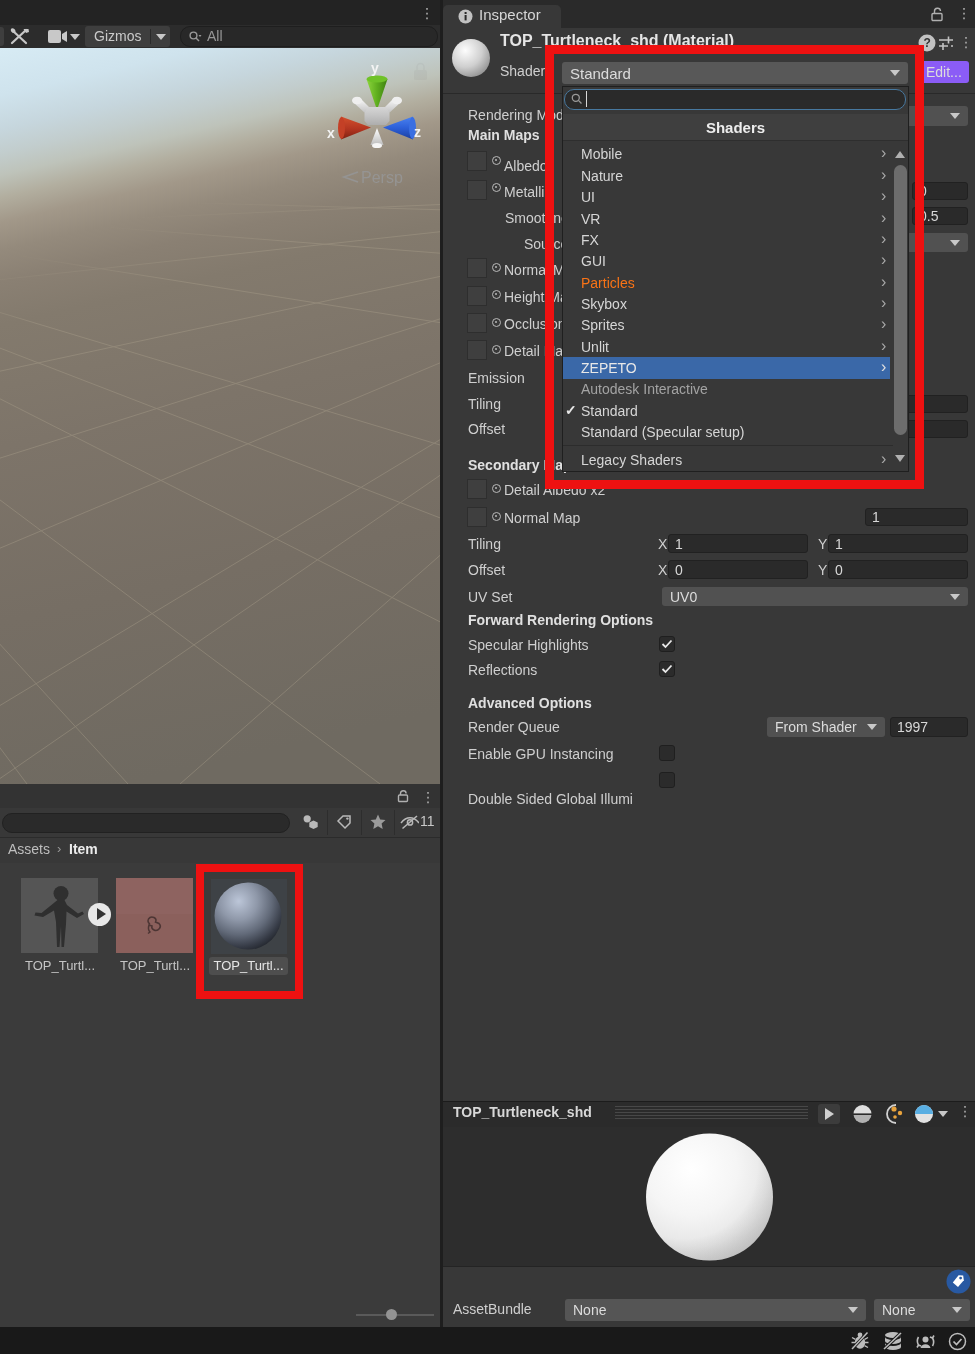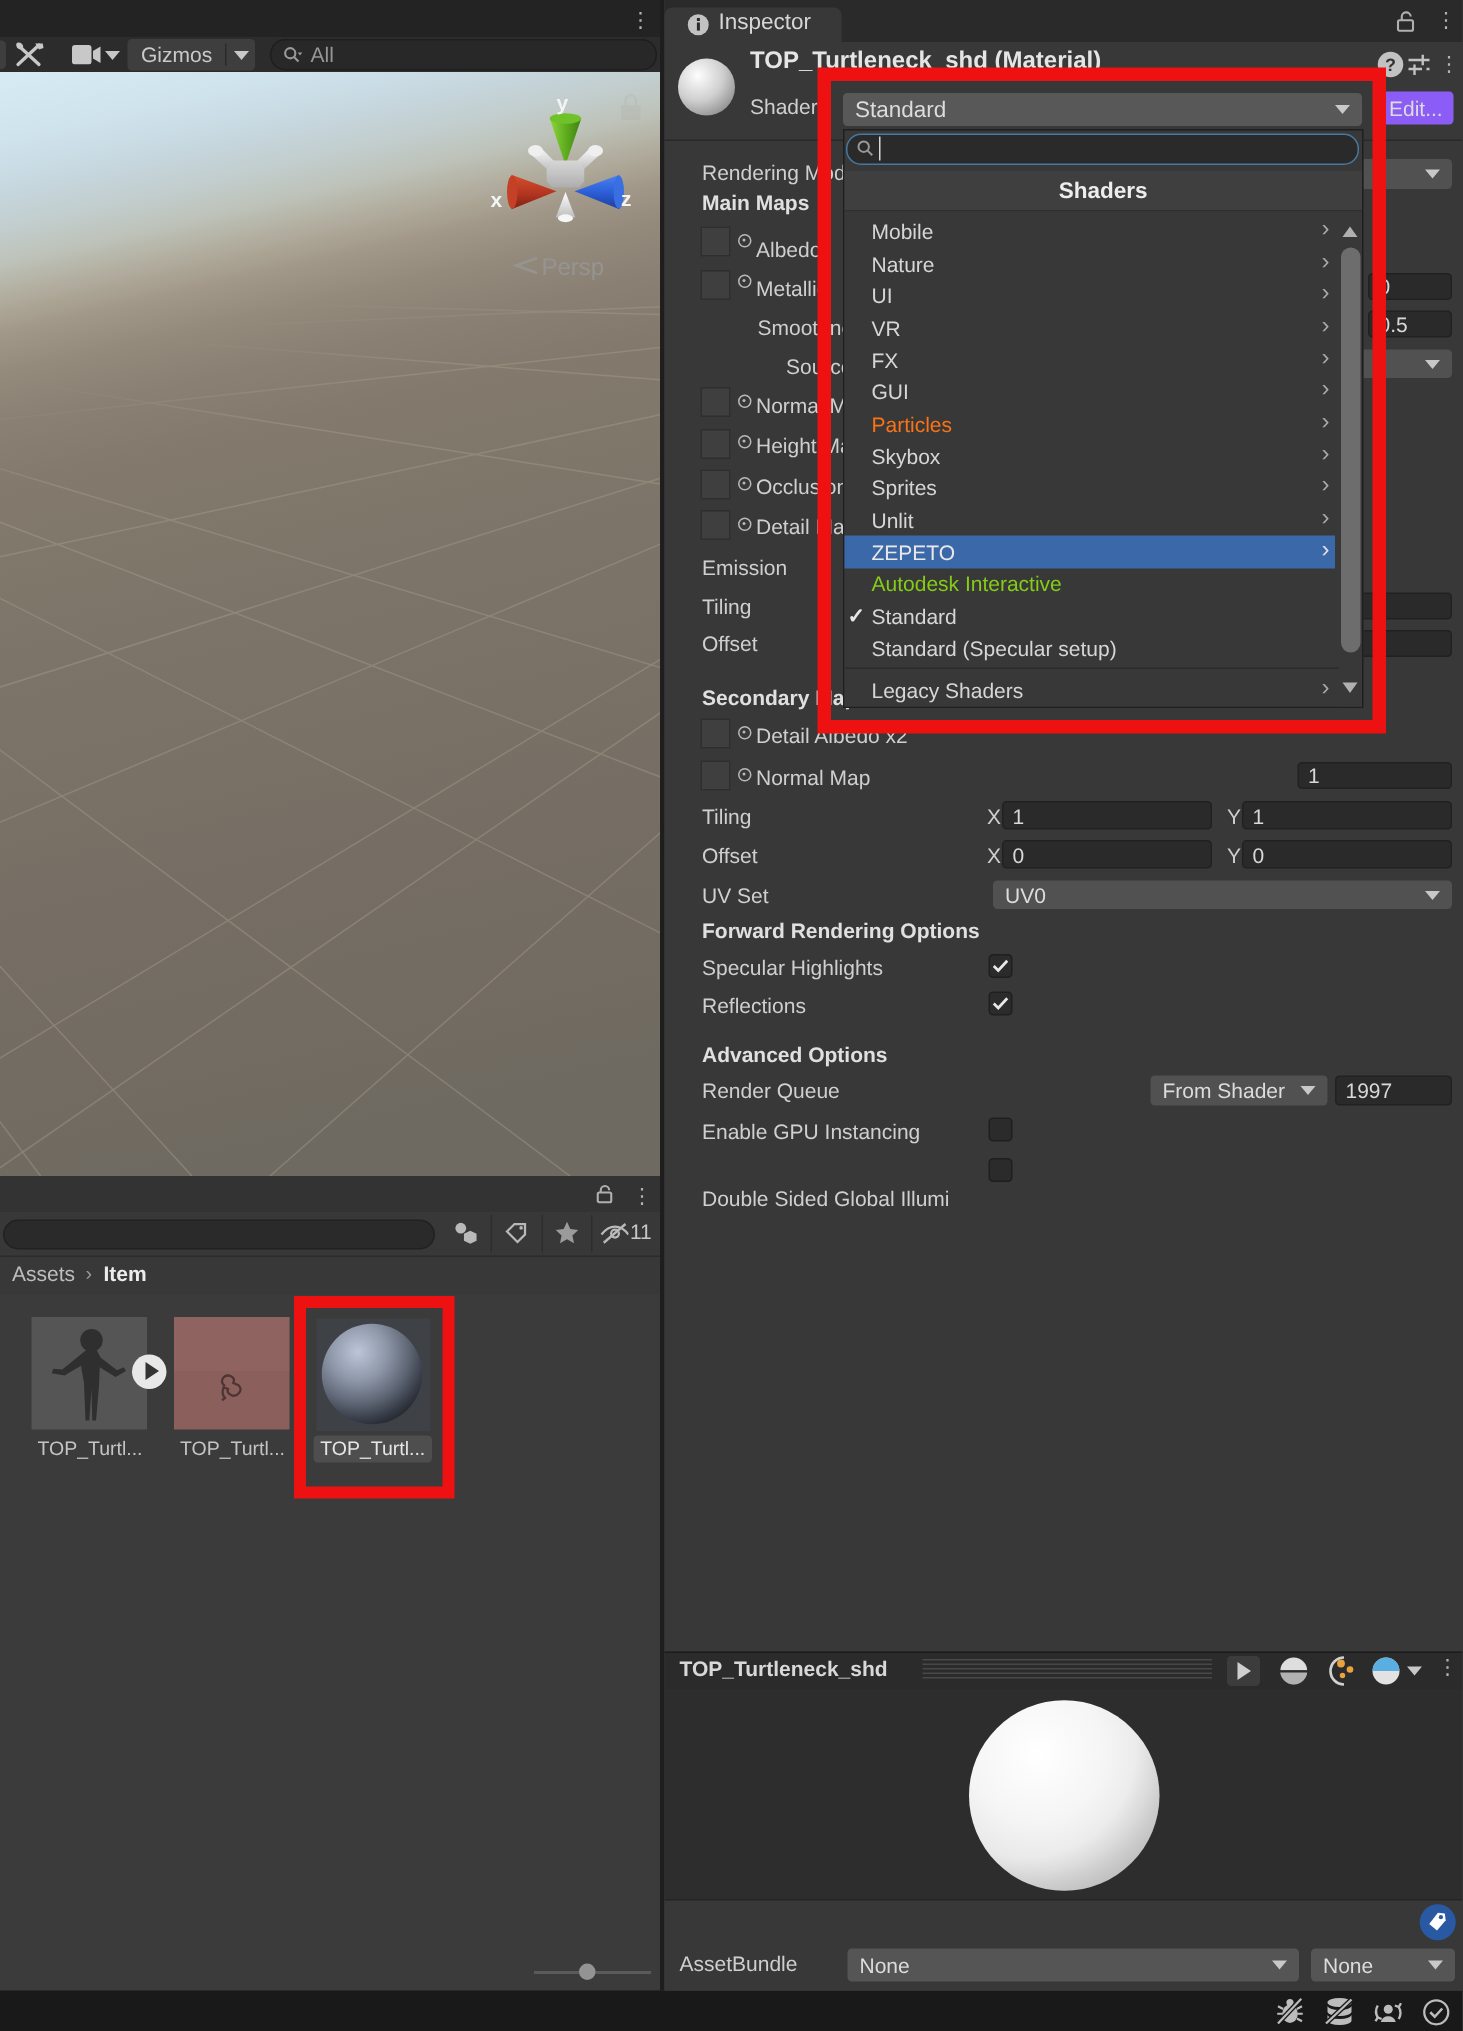--- a/index.html
+++ b/index.html
@@ -452,21 +452,21 @@
 <div class="abs" style="left:881px;top:273px;color:#a8a8a8;font-size:16px;">›</div>
 <div class="abs" style="left:581px;top:296px;color:#d6d6d6;font-size:14px;">Skybox</div>
 <div class="abs" style="left:881px;top:294px;color:#a8a8a8;font-size:16px;">›</div>
 <div class="abs" style="left:581px;top:317px;color:#d6d6d6;font-size:14px;">Sprites</div>
 <div class="abs" style="left:881px;top:315px;color:#a8a8a8;font-size:16px;">›</div>
 <div class="abs" style="left:581px;top:339px;color:#d6d6d6;font-size:14px;">Unlit</div>
 <div class="abs" style="left:881px;top:337px;color:#a8a8a8;font-size:16px;">›</div>
 <div class="abs" style="left:563px;top:357px;width:327px;height:22px;background:#3a68a8;"></div>
 <div class="abs" style="left:581px;top:360px;color:#e8e8e8;font-size:14px;">ZEPETO</div>
 <div class="abs" style="left:881px;top:358px;color:#e0e0e0;font-size:16px;">›</div>
-<div class="abs" style="left:581px;top:381px;color:#84cc16;font-size:14px;">Autodesk Interactive</div>
+<div class="abs" style="left:581px;top:381px;color:#a3a3a3;font-size:14px;">Autodesk Interactive</div>
 <div class="abs" style="left:581px;top:403px;color:#d6d6d6;font-size:14px;">Standard</div>
 <div class="abs" style="left:565px;top:402px;color:#e8e8e8;font-size:14px;font-weight:bold;">✓</div>
 <div class="abs" style="left:581px;top:424px;color:#d6d6d6;font-size:14px;">Standard (Specular setup)</div>
 <div class="abs" style="left:563px;top:445px;width:330px;height:1px;background:#2c2c2c;"></div>
 <div class="abs" style="left:581px;top:452px;color:#d6d6d6;font-size:14px;">Legacy Shaders</div>
 <div class="abs" style="left:881px;top:450px;color:#a8a8a8;font-size:16px;">›</div>
 <div class="abs" style="left:893px;top:142px;width:15px;height:329px;background:#383838;"></div>
 <div class="abs" style="left:895px;top:151px;width:0;height:0;border-left:5px solid transparent;border-right:5px solid transparent;border-bottom:7px solid #b0b0b0;"></div>
 <div class="abs" style="left:894px;top:165px;width:13px;height:270px;background:#6d6d6d;border-radius:7px;"></div>
 <div class="abs" style="left:895px;top:455px;width:0;height:0;border-left:5px solid transparent;border-right:5px solid transparent;border-top:7px solid #b0b0b0;"></div>

